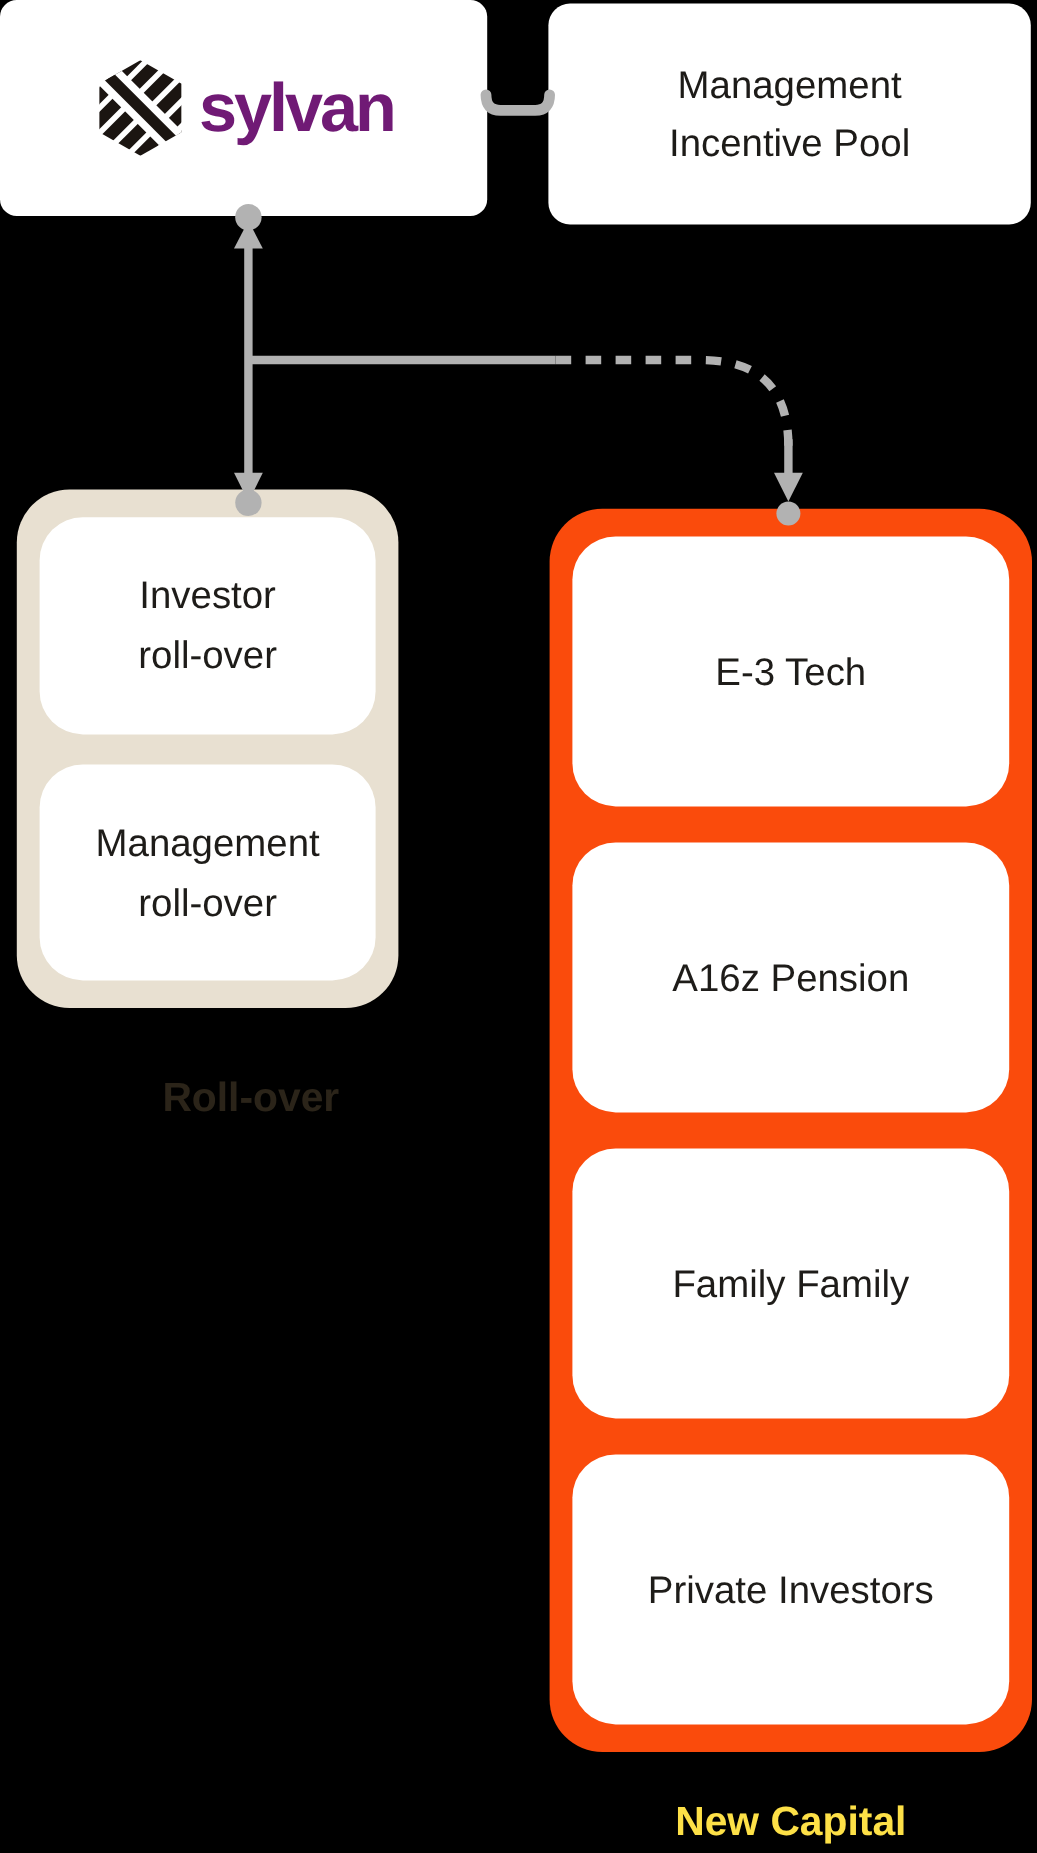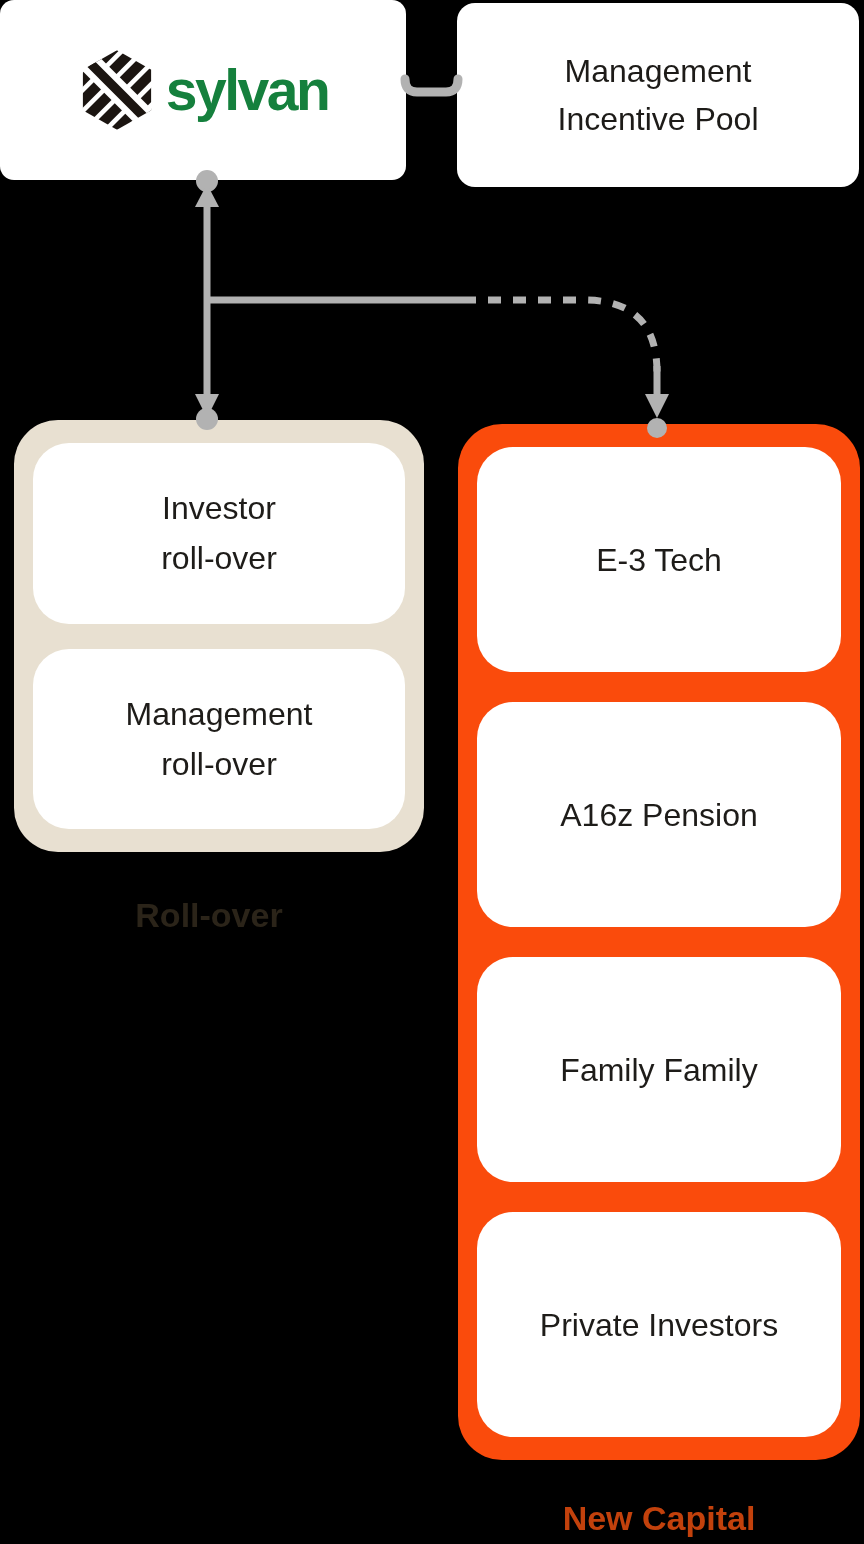--- a/index.html
+++ b/index.html
@@ -17,58 +17,58 @@
   }
   
   .brand-box {
     left: 0; top: 0; width: 406px; height: 180px;
     border-radius: 14px;
     display: flex; align-items: center; justify-content: center; gap: 10px;
   }
   .brand-logo svg { display: block; width: 78px; height: 82px; }
   .brand-name {
     font-size: 57px; font-weight: 800; letter-spacing: -2.5px;
-    color: #15803d; line-height: 1;
+    color: #701a75; line-height: 1;
   }
   .incentive-box {
     left: 457px; top: 3px; width: 402px; height: 184px;
     border-radius: 18px;
     display: flex; flex-direction: column; align-items: center; justify-content: center;
     text-align: center; font-size: 32px; line-height: 48px; color: #1d1b18;
   }
   .incentive-box span { display: block; }
   
   .group {
     position: absolute;
     border-radius: 44px;
     box-sizing: border-box;
     display: flex; flex-direction: column;
     padding: 23px 19px;
   }
   .group-rollover {
-    left: 14px; top: 420px; width: 410px; height: 432px;
+    left: 14px; top: 408px; width: 318px; height: 432px;
     background: #E8E0D1; gap: 25px;
   }
   .group-newcapital {
     left: 458px; top: 424px; width: 402px; height: 1036px;
     background: #FA4B0C; gap: 30px;
   }
   .node {
     background: #ffffff; border-radius: 36px; flex: 1;
     display: flex; flex-direction: column; align-items: center; justify-content: center;
     text-align: center; font-size: 32px; line-height: 50px; color: #1e1c19;
   }
   .node span { display: block; }
   
   .group-label {
     position: absolute; text-align: center;
     font-size: 34px; font-weight: 700; line-height: 44px;
   }
   .label-rollover { left: 14px; top: 893px; width: 390px; color: #2b2419; }
-  .label-newcapital { left: 458px; top: 1496px; width: 402px; color: #c2410c; }
+  .label-newcapital { left: 458px; top: 1496px; width: 402px; color: #fde047; }
   
   .connector-layer {
     position: absolute; left: 0; top: 0; width: 864px; height: 1544px;
     pointer-events: none;
   }
 </style>
 </head>
 <body>
 
 <div id="canvas">

